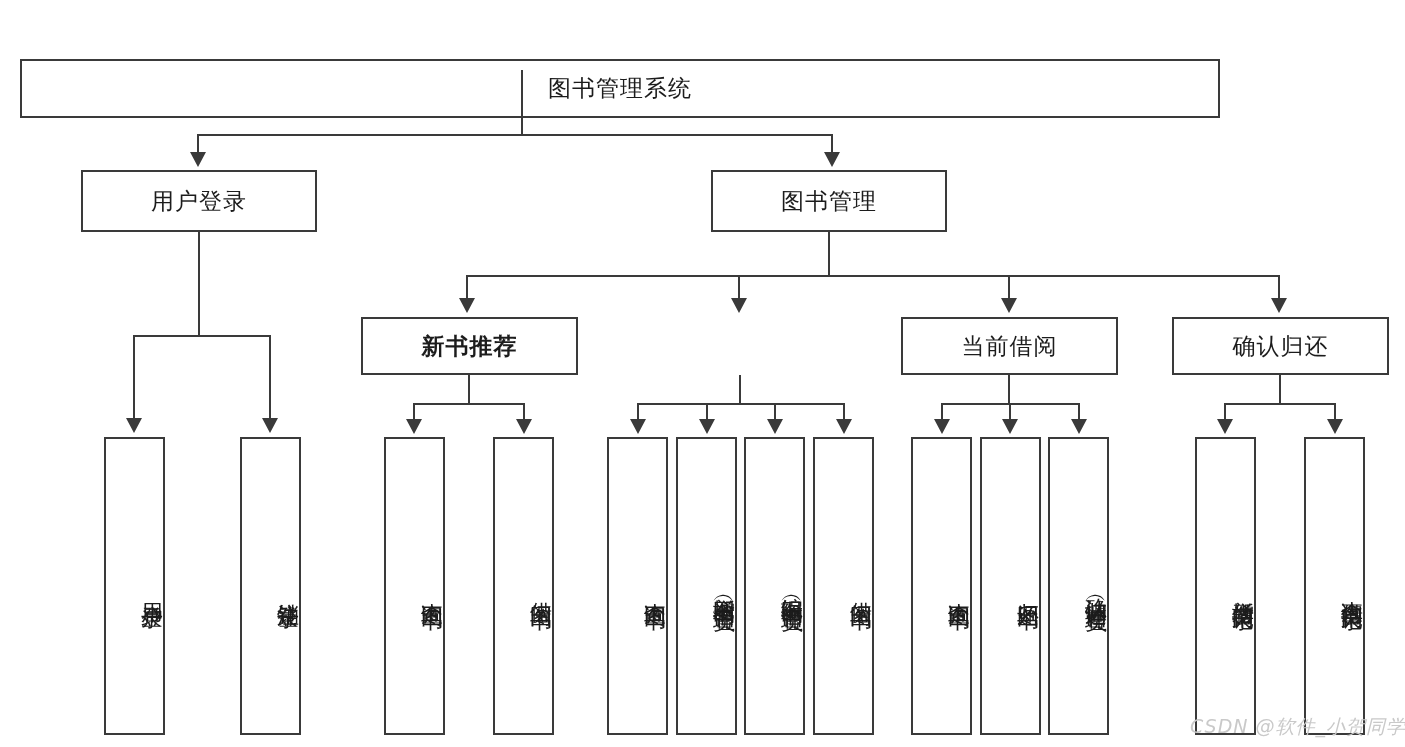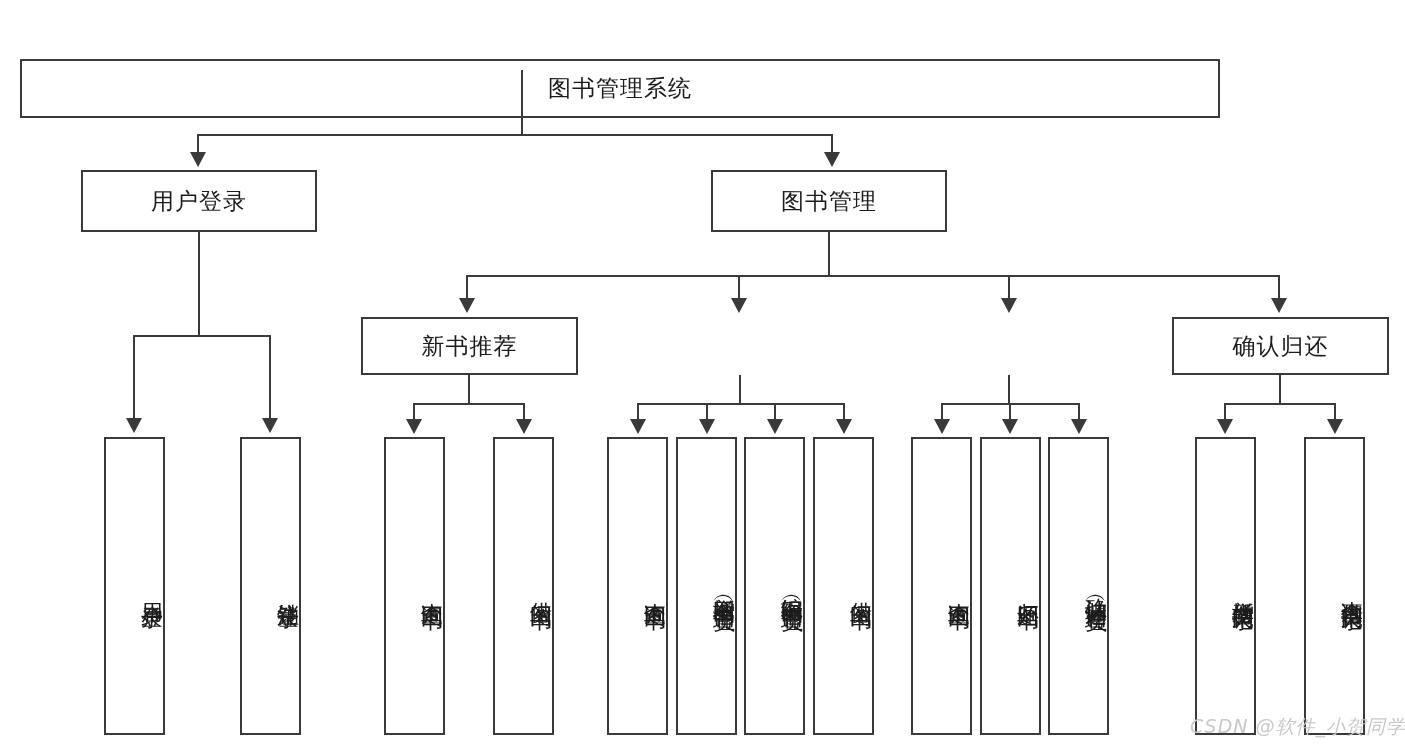--- a/index.html
+++ b/index.html
@@ -111,22 +111,25 @@
   <div class="edge h" style="left:466px; top:275px; width:814px;"></div>
   <div class="edge v" style="left:466px; top:275px; height:25px;"></div>
   <div class="arrow" style="left:459px; top:298px;"></div>
   <div class="edge v" style="left:738px; top:275px; height:25px;"></div>
   <div class="arrow" style="left:731px; top:298px;"></div>
   <div class="edge v" style="left:1008px; top:275px; height:25px;"></div>
   <div class="arrow" style="left:1001px; top:298px;"></div>
   <div class="edge v" style="left:1278px; top:275px; height:25px;"></div>
   <div class="arrow" style="left:1271px; top:298px;"></div>
 
-  <div class="node horiz" style="left:361px; top:317px; width:217px; height:58px;">
+  <div class="node horiz" style="left:361px; top:317px; width:217px; height:58px;font-weight:bold;">
     <span>新书推荐</span>
+  </div>
+  <div class="node horiz" style="left:901px; top:317px; width:217px; height:58px;">
+    <span>当前借阅</span>
   </div>
   <div class="node horiz" style="left:1172px; top:317px; width:217px; height:58px;">
     <span>确认归还</span>
   </div>
 
   <div class="edge v" style="left:468px; top:375px; height:30px;"></div>
   <div class="edge h" style="left:413px; top:403px; width:111px;"></div>
   <div class="edge v" style="left:413px; top:403px; height:18px;"></div>
   <div class="arrow" style="left:406px; top:419px;"></div>
   <div class="edge v" style="left:523px; top:403px; height:18px;"></div>

